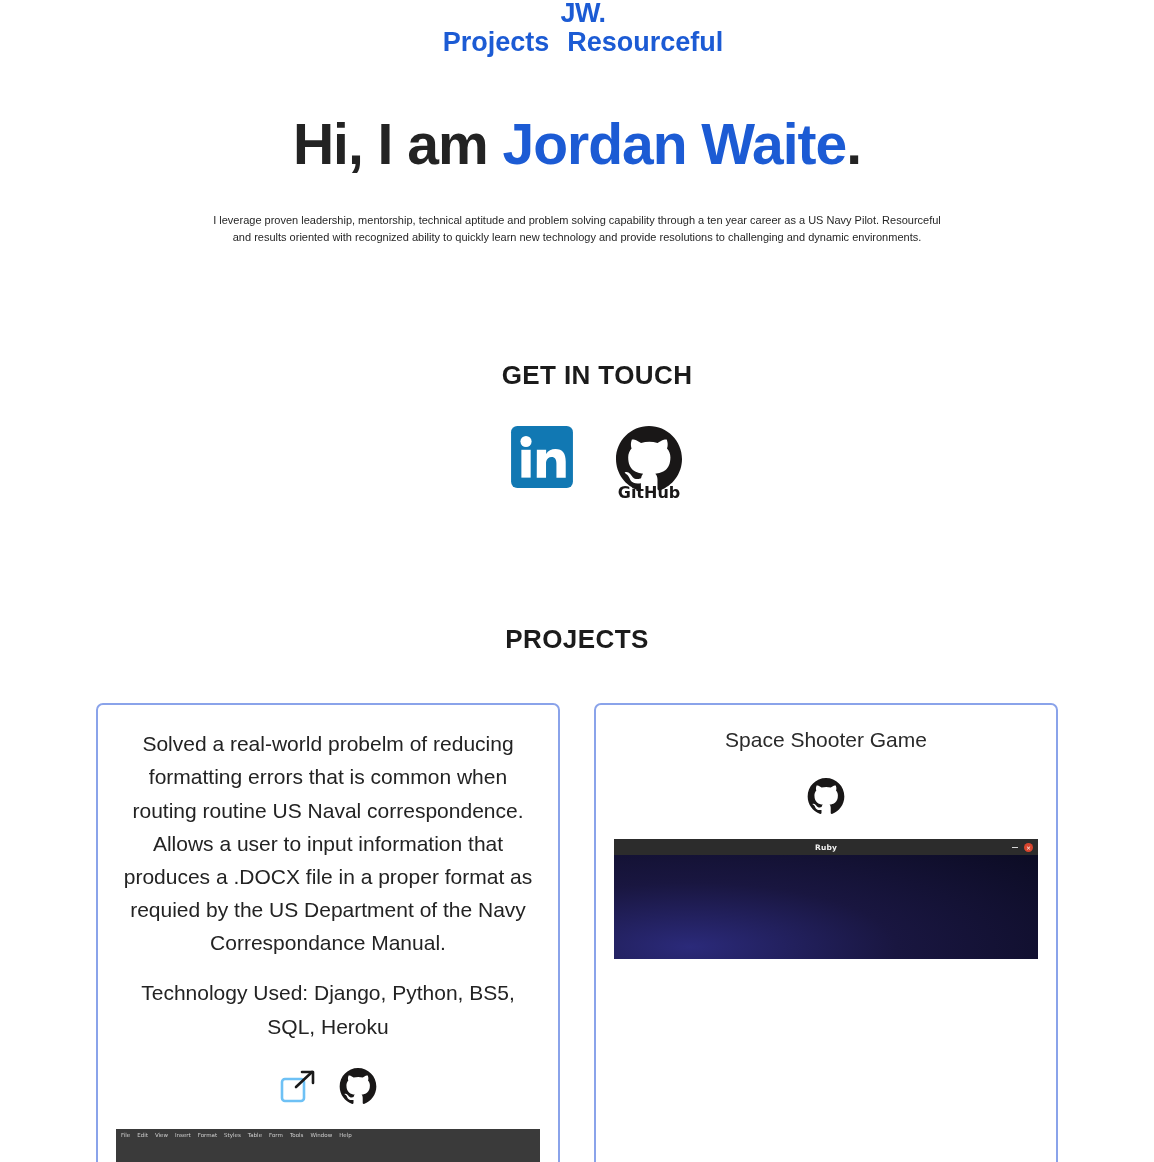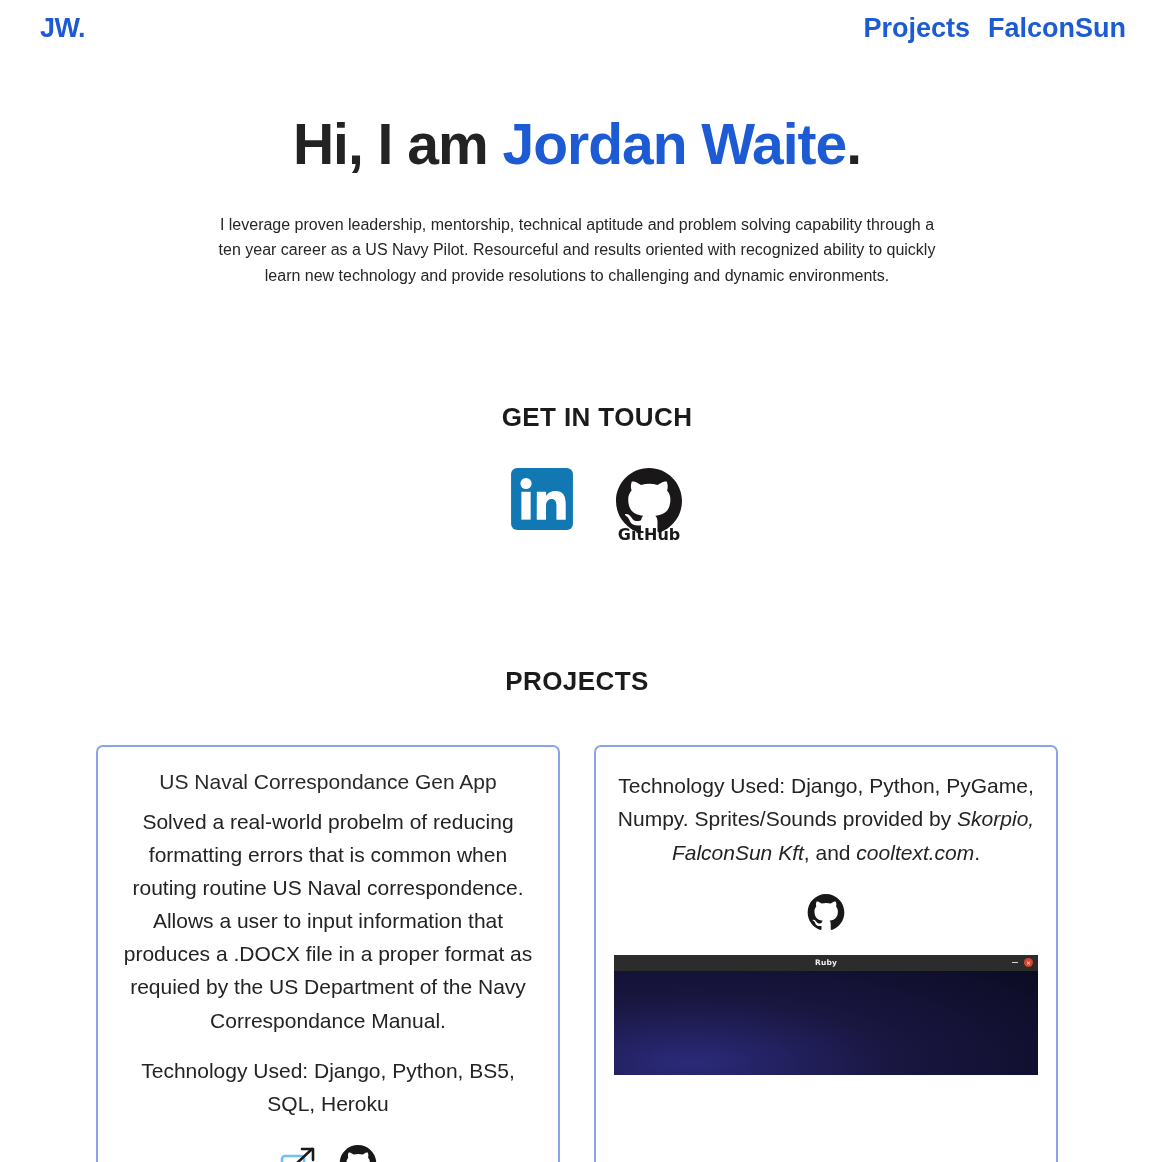--- a/index.html
+++ b/index.html
@@ -12,20 +12,21 @@
   body { width: 1154px; height: 1162px; overflow: hidden; position: relative; }
 
   
   .navbar {
     position: relative;
     height: 56px;
     display: flex;
     align-items: center;
     justify-content: space-between;
     padding: 0 28px 0 40px;
+    flex-direction: column;
   }
   .brand {
     font-size: 27px;
     font-weight: bold;
     color: #1C5BD4;
     letter-spacing: -0.5px;
     line-height: 1;
     text-decoration: none;
   }
   .nav-links { display: flex; align-items: center; gap: 18px; }
@@ -51,21 +52,21 @@
   .hero-subtitle {
     font-size: 33px;
     font-weight: normal;
     color: #2b2b2b;
     margin: 62px 0 0 0;
     line-height: 1.2;
   }
   .hero-bio {
     width: 740px;
     margin: 34px auto 0 auto;
-    font-size: 16px;
+    font-size: 11px;
     line-height: 1.62;
     color: #262626;
     text-align: center;
   }
 
   
   .section-heading {
     text-align: center;
     font-size: 26px;
     font-weight: bold;
@@ -179,21 +180,21 @@
     color: #fff; font-size: 6px; line-height: 9px; text-align: center; display: block;
   }
 </style>
 </head>
 <body>
 
 <div class="navbar">
   <a href="#" class="brand">JW.</a>
   <div class="nav-links">
     <a href="#" class="nav-link">Projects</a>
-    <a href="#" class="nav-link">FalconSun</a>
+    <a href="#" class="nav-link">Resourceful</a>
   </div>
 </div>
 
 <div class="hero">
   <h1 class="hero-title"><span>Hi, I am </span><span class="accent">Jordan Waite</span><span>.</span></h1>
   <p class="hero-bio">I leverage proven leadership, mentorship, technical aptitude and problem solving capability through a ten year career as a US Navy Pilot. Resourceful and results oriented with recognized ability to quickly learn new technology and provide resolutions to challenging and dynamic environments.</p>
 </div>
 
 <div class="get-in-touch-wrap">
   <h3 class="section-heading">GET IN TOUCH</h3>
@@ -214,21 +215,20 @@
     </a>
   </div>
 </div>
 
 <div class="projects-wrap">
   <h3 class="section-heading">PROJECTS</h3>
 
   <div class="cards-row">
 
     <div class="project-card">
-      <h4 class="card-title">US Naval Correspondance Gen App</h4>
       <p class="card-text">Solved a real-world probelm of reducing formatting errors that is common when routing routine US Naval correspondence. Allows a user to input information that produces a .DOCX file in a proper format as requied by the US Department of the Navy Correspondance Manual.</p>
       <p class="card-text">Technology Used: Django, Python, BS5, SQL, Heroku</p>
 
       <div class="card-icons">
         <a href="#" class="icon-link">
           <svg width="40" height="40" viewBox="0 0 40 40">
             <rect x="4" y="12" width="22" height="22" rx="3" fill="none" stroke="#6EC1F5" stroke-width="2.6"></rect>
             <path d="M18 20 L34 5" stroke="#1a1a1a" stroke-width="2.6" fill="none" stroke-linecap="round"></path>
             <path d="M24 5 L35 5 L35 16" stroke="#1a1a1a" stroke-width="2.6" fill="none" stroke-linecap="round" stroke-linejoin="round"></path>
           </svg>
@@ -254,21 +254,21 @@
             <span>Tools</span>
             <span>Window</span>
             <span>Help</span>
           </div>
 
         </div>
       </div>
     </div>
 
     <div class="project-card">
-      <p class="card-text"><span>Technology Used: Django, Python, PyGame, Numpy. Sprites/Sounds provided by </span><em>Skorpio, FalconSun Kft</em><span>, and </span><em>cooltext.com</em><span>.</span></p>
+      <h4 class="card-title">Space Shooter Game</h4>
 
       <div class="card-icons">
         <a href="#" class="icon-link">
           <svg width="40" height="40" viewBox="0 0 72 72">
             <path fill="#191717" d="M36 2C17.8 2 3 16.8 3 35c0 14.6 9.5 27 22.6 31.4 1.7.3 2.3-.7 2.3-1.6v-5.6c-9.2 2-11.1-4.4-11.1-4.4-1.5-3.8-3.7-4.8-3.7-4.8-3-2.1.2-2 .2-2 3.3.2 5.1 3.4 5.1 3.4 3 5.1 7.8 3.6 9.7 2.8.3-2.2 1.2-3.6 2.1-4.5-7.3-.8-15-3.7-15-16.4 0-3.6 1.3-6.6 3.4-8.9-.3-.8-1.5-4.2.3-8.8 0 0 2.8-.9 9.1 3.4a31.6 31.6 0 0 1 16.6 0c6.3-4.3 9.1-3.4 9.1-3.4 1.8 4.6.7 8 .3 8.8 2.1 2.3 3.4 5.3 3.4 8.9 0 12.7-7.7 15.6-15.1 16.4 1.2 1 2.2 3 2.2 6.1v9c0 .9.6 1.9 2.3 1.6C59.5 62 69 49.6 69 35 69 16.8 54.2 2 36 2z"></path>
           </svg>
         </a>
       </div>
 
       <div class="thumb">

